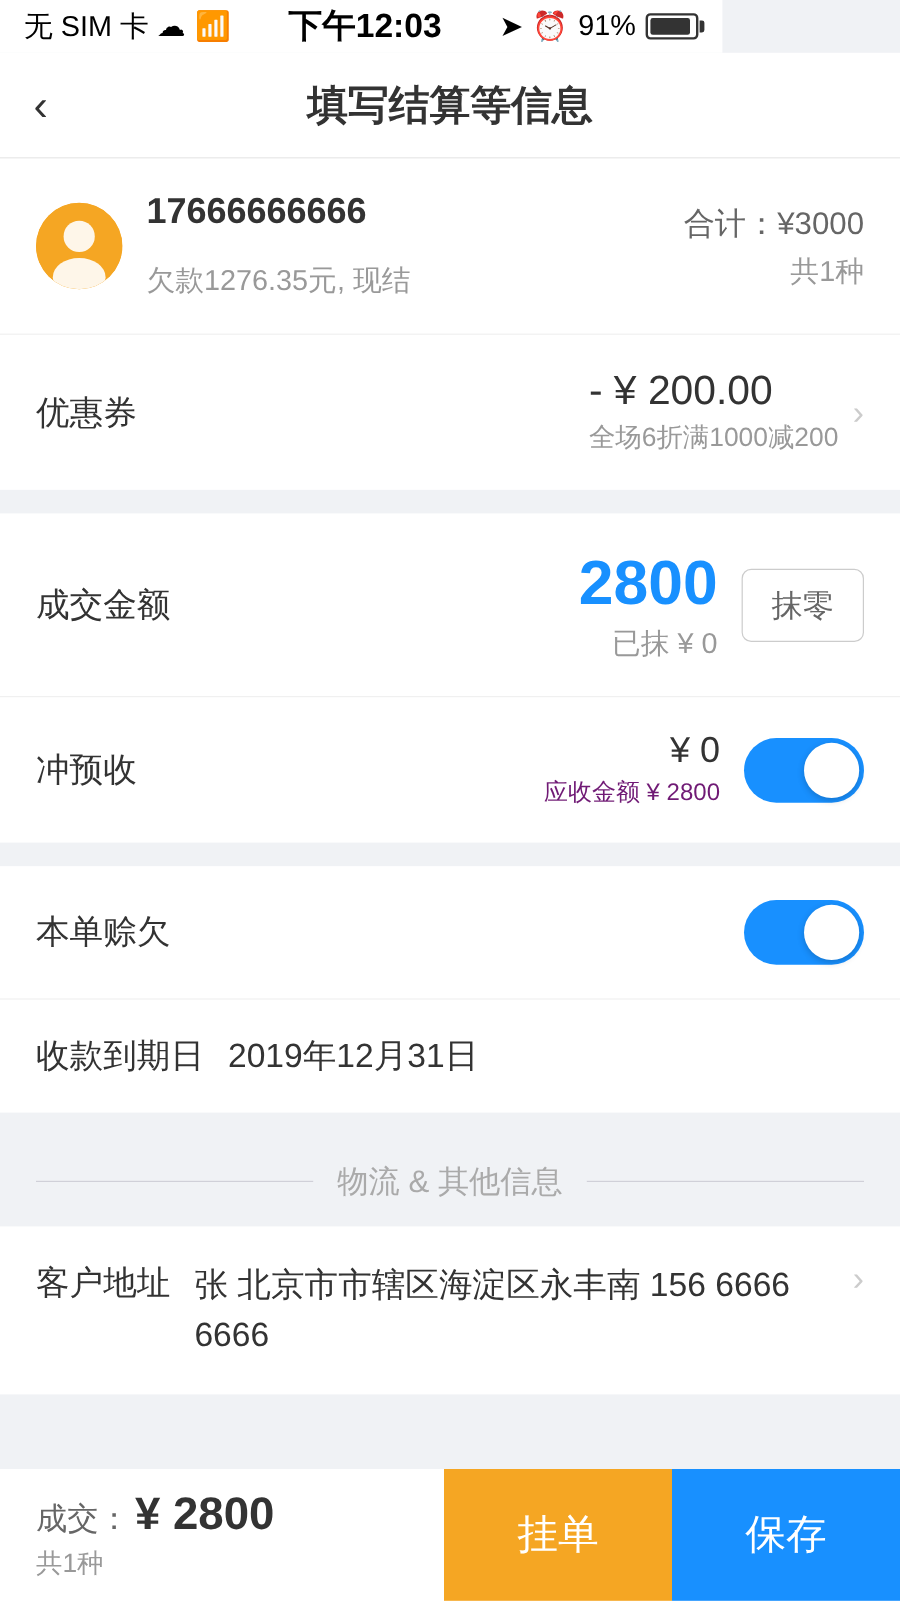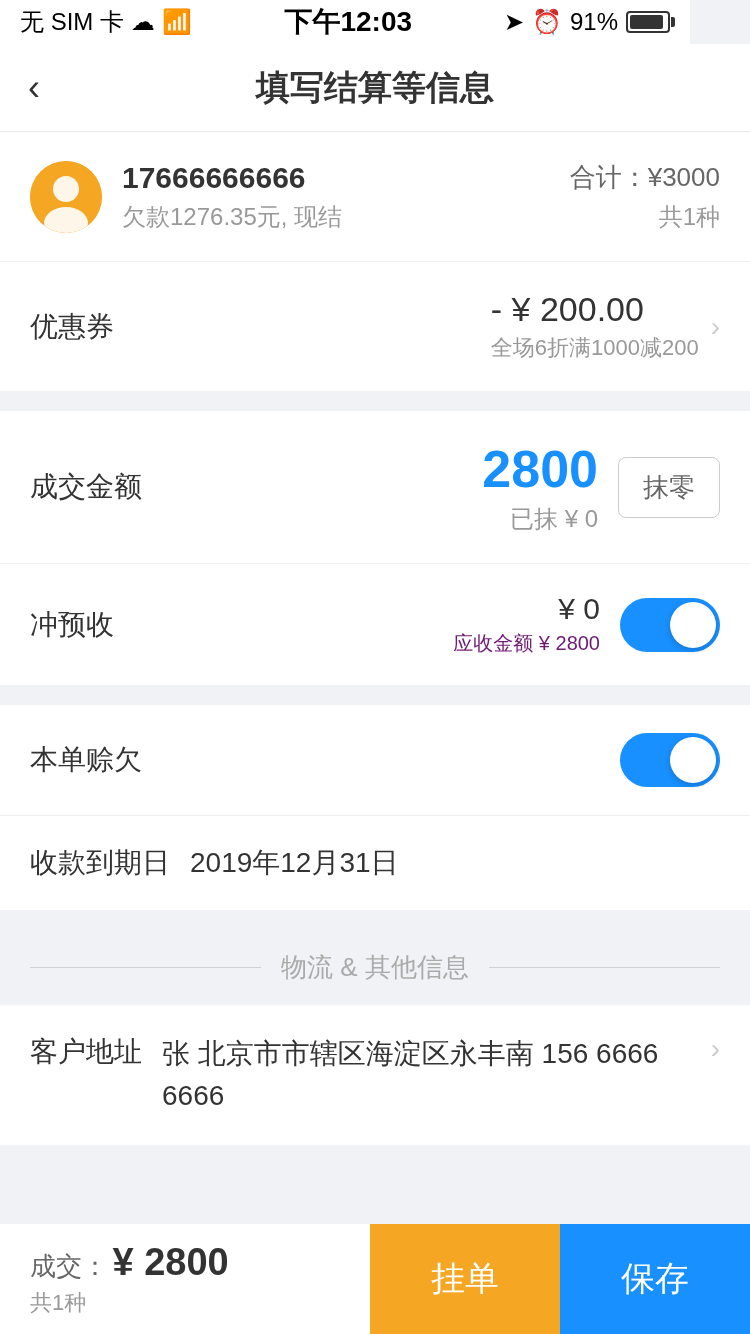--- a/index.html
+++ b/index.html
@@ -8,21 +8,21 @@
       width: 750px;
       min-height: 1334px;
       font-family: -apple-system, "PingFang SC", "Helvetica Neue", sans-serif;
       background: #f0f2f5;
       position: relative;
       overflow-x: hidden;
     }
 
     
     .status-bar {
-      width: 690px;
+      width: 602px;
       height: 44px;
       background: #fff;
       display: flex;
       align-items: center;
       justify-content: space-between;
       padding: 0 20px;
       font-size: 26px;
       font-weight: 500;
     }
     .status-left {
@@ -133,21 +133,21 @@
       height: 72px;
     }
     .customer-info .phone {
       font-size: 30px;
       font-weight: 600;
       color: #333;
     }
     .customer-info .debt {
       font-size: 24px;
       color: #999;
-      margin-top: 6px;
+      margin-top: 24px;
       text-align: right;
     }
     .customer-right {
       text-align: right;
     }
     .customer-right .total-label {
       font-size: 26px;
       color: #666;
     }
     .customer-right .total-count {

